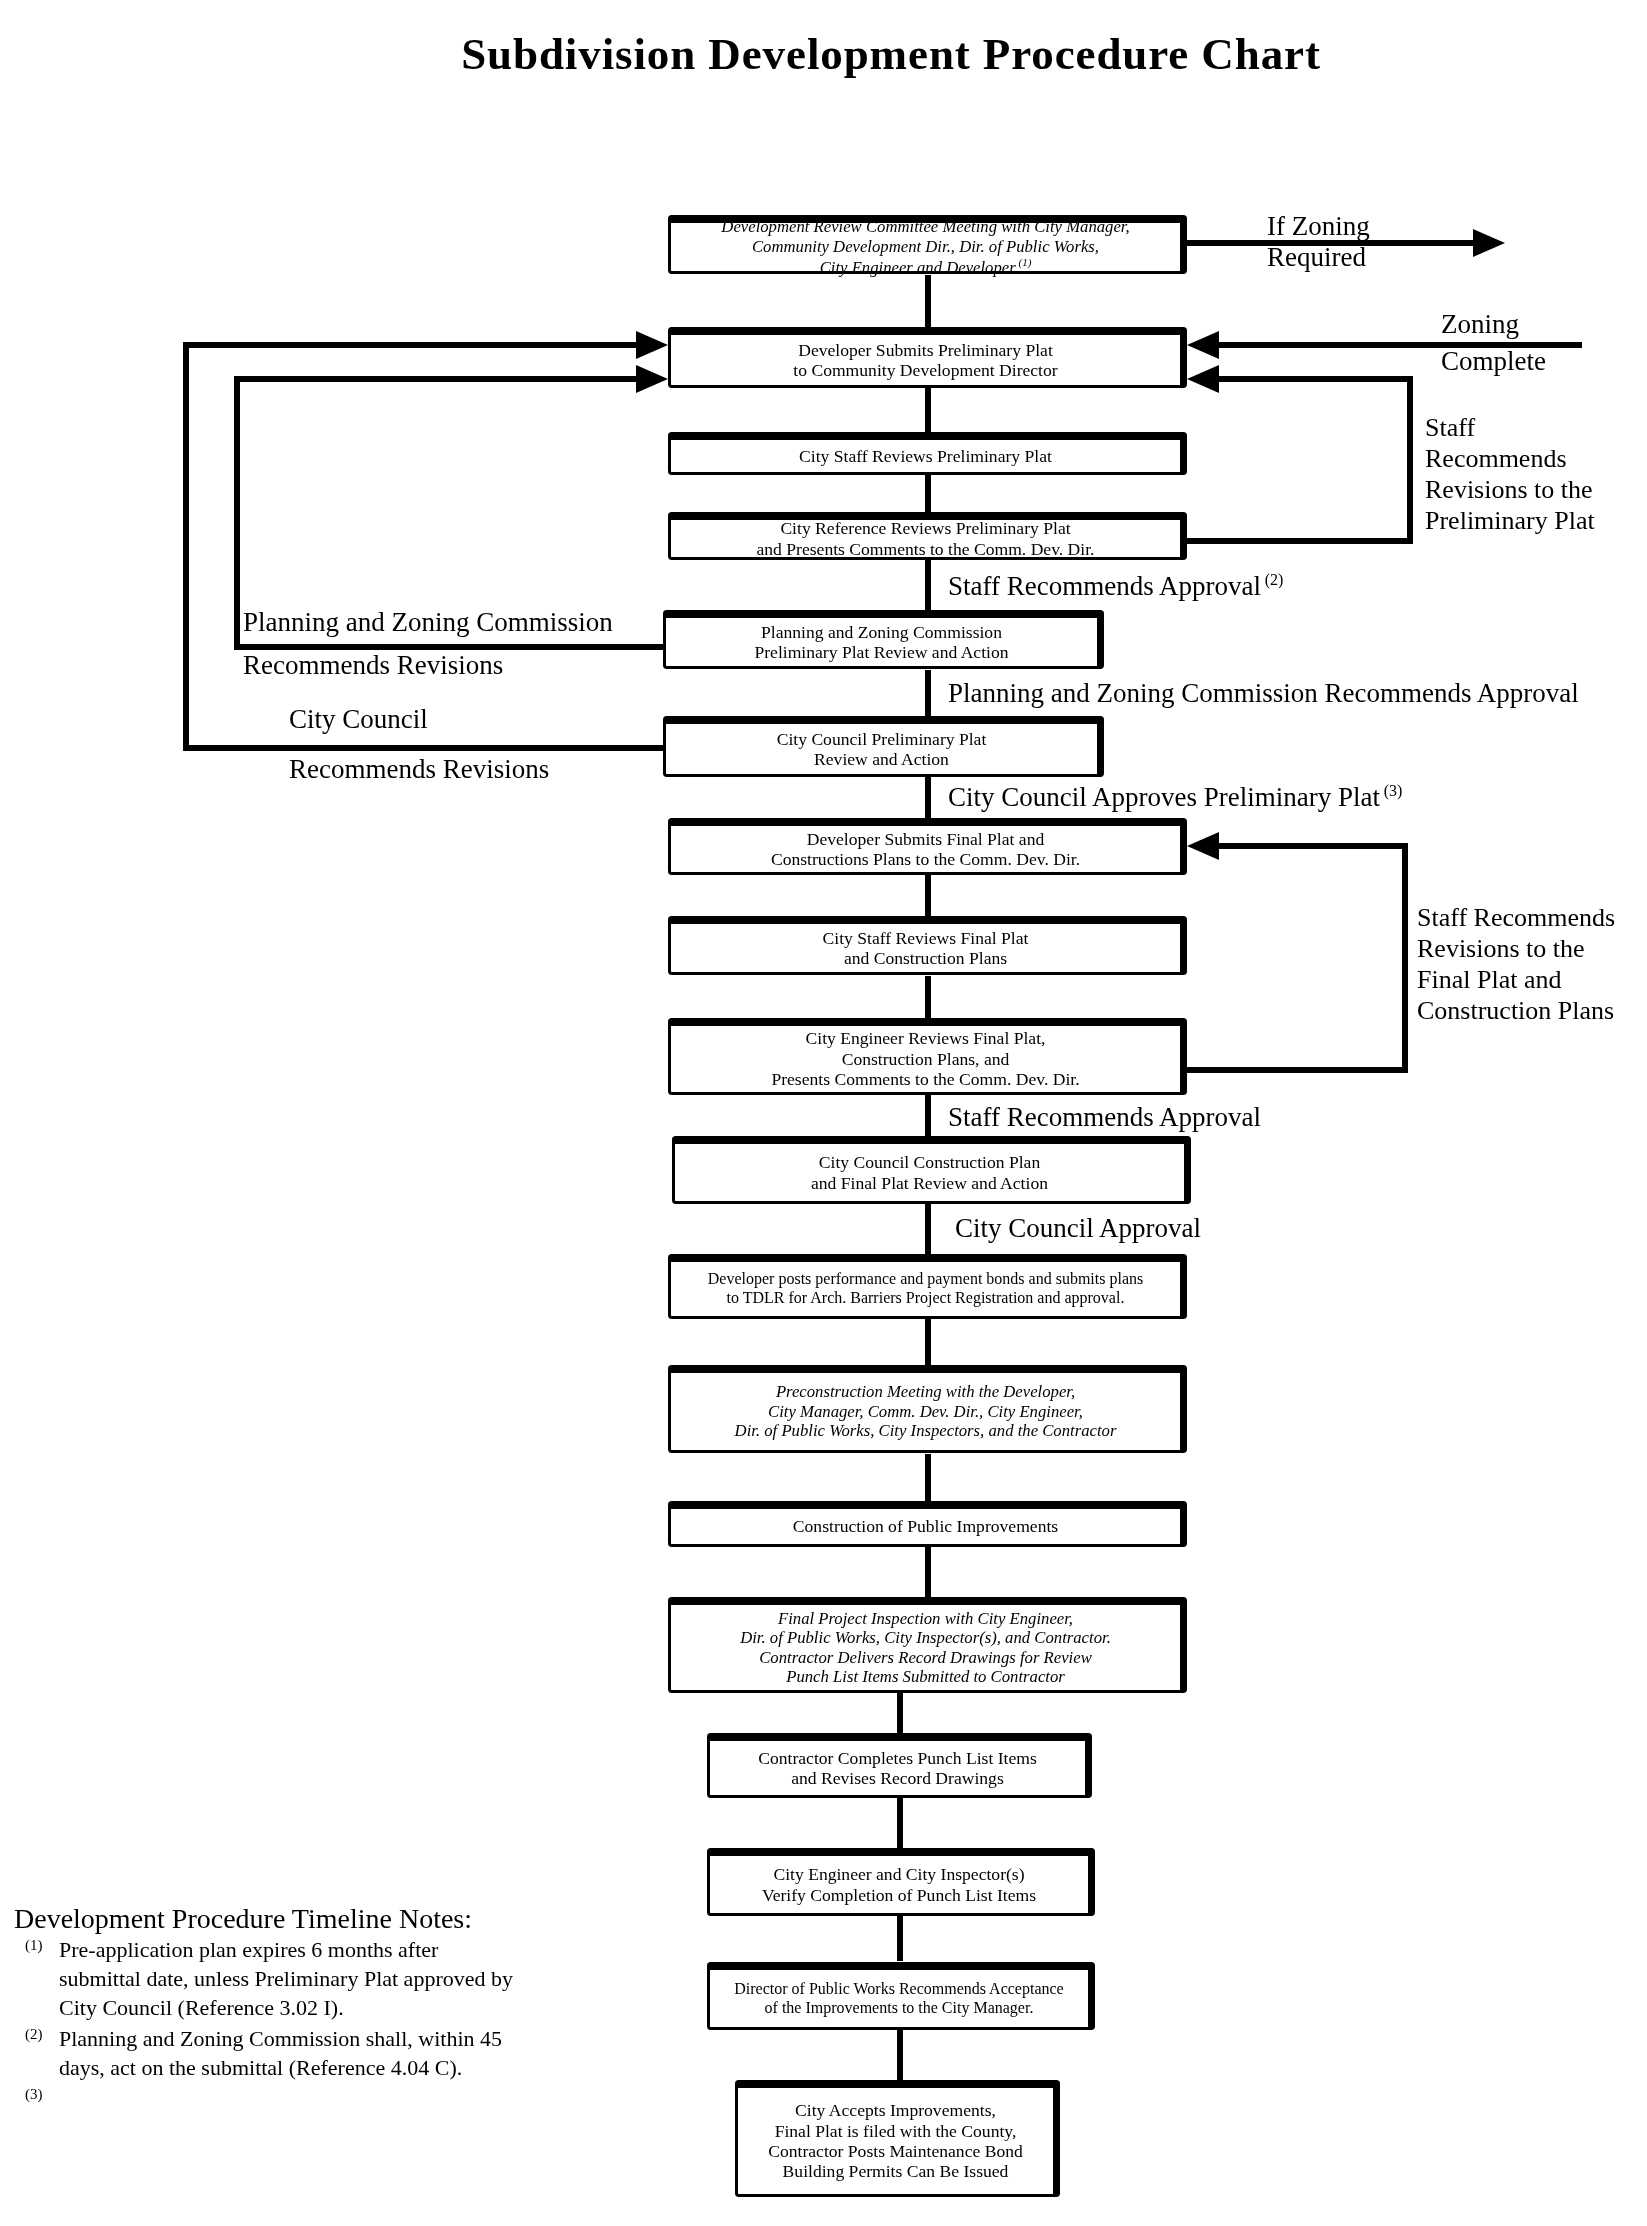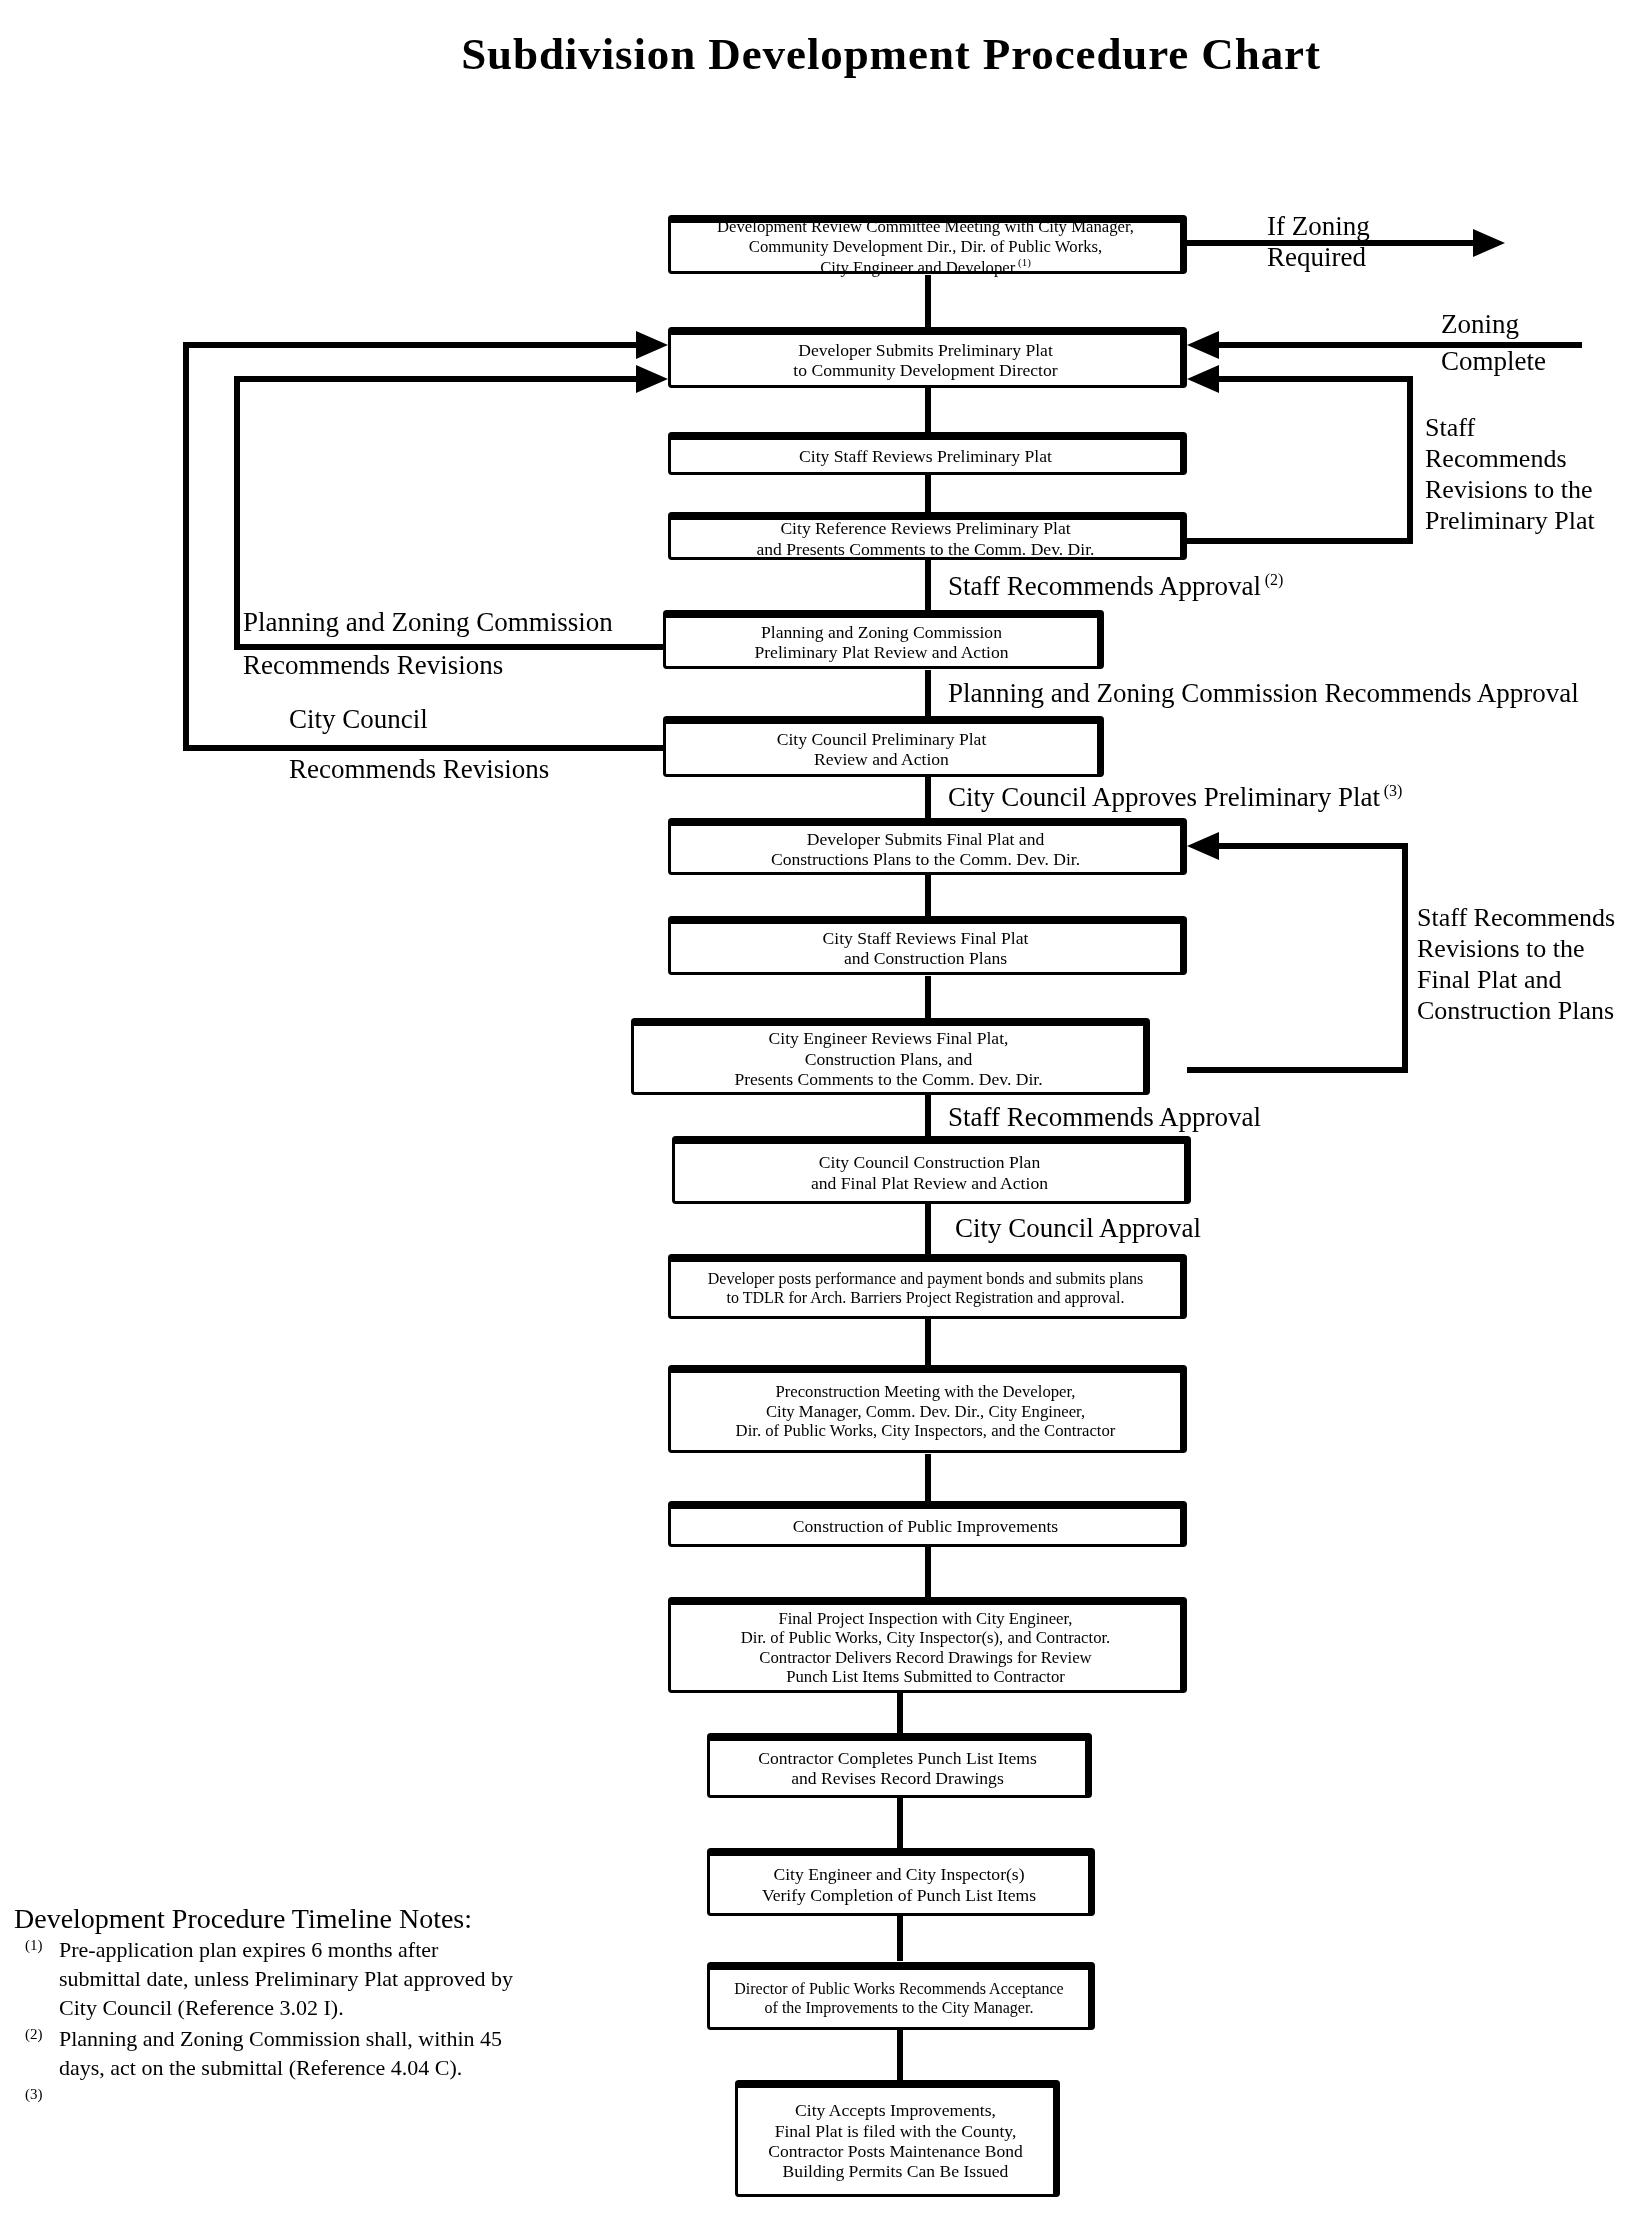--- a/index.html
+++ b/index.html
@@ -25,21 +25,21 @@
     border-top-width:8.3px;
     border-right-width:7.4px;
     border-radius:3.7px;
     display:flex;flex-direction:column;
     align-items:center;justify-content:center;
     text-align:center;
     font-size:17.6px;line-height:1.16;
   }
   .pbox .bl{white-space:nowrap;}
   .f17{font-size:16px;}
-  .f18{font-size:16.7px;}
+  .f18{font-size:16.7px;font-style:italic;}
   .pbox sup{font-size:11px;vertical-align:super;margin-left:2.8px;}
   
   .hline{position:absolute;height:5.6px;background:#000;}
   .vline{position:absolute;width:5.6px;background:#000;}
   .arr-r{position:absolute;width:0;height:0;
     border-top:14px solid transparent;border-bottom:14px solid transparent;
     border-left:32px solid #000;}
   .arr-l{position:absolute;width:0;height:0;
     border-top:14px solid transparent;border-bottom:14px solid transparent;
     border-right:32px solid #000;}
@@ -93,21 +93,21 @@
   <div class="pbox" style="left:668px;top:818px;width:519px;height:57px">
     <div class="bl">Developer Submits Final Plat and</div>
     <div class="bl">Constructions Plans to the Comm. Dev. Dir.</div>
   </div>
 
   <div class="pbox" style="left:668px;top:916px;width:519px;height:59px">
     <div class="bl">City Staff Reviews Final Plat</div>
     <div class="bl">and Construction Plans</div>
   </div>
 
-  <div class="pbox" style="left:631px;top:1018px;width:519px;height:77px">
+  <div class="pbox" style="left:668px;top:1018px;width:519px;height:77px">
     <div class="bl">City Engineer Reviews Final Plat,</div>
     <div class="bl">Construction Plans, and</div>
     <div class="bl">Presents Comments to the Comm. Dev. Dir.</div>
   </div>
 
   <div class="pbox" style="left:672px;top:1136px;width:519px;height:68px">
     <div class="bl">City Council Construction Plan</div>
     <div class="bl">and Final Plat Review and Action</div>
   </div>
 

